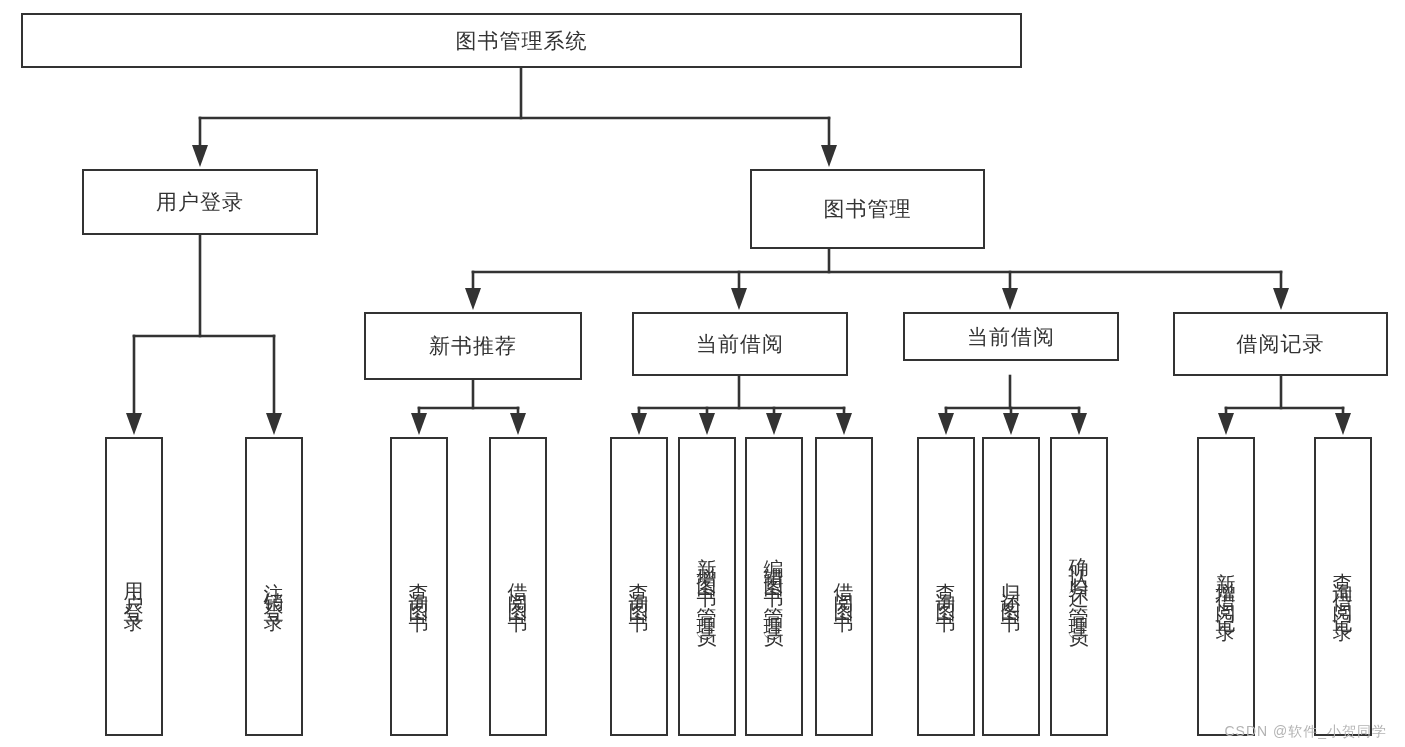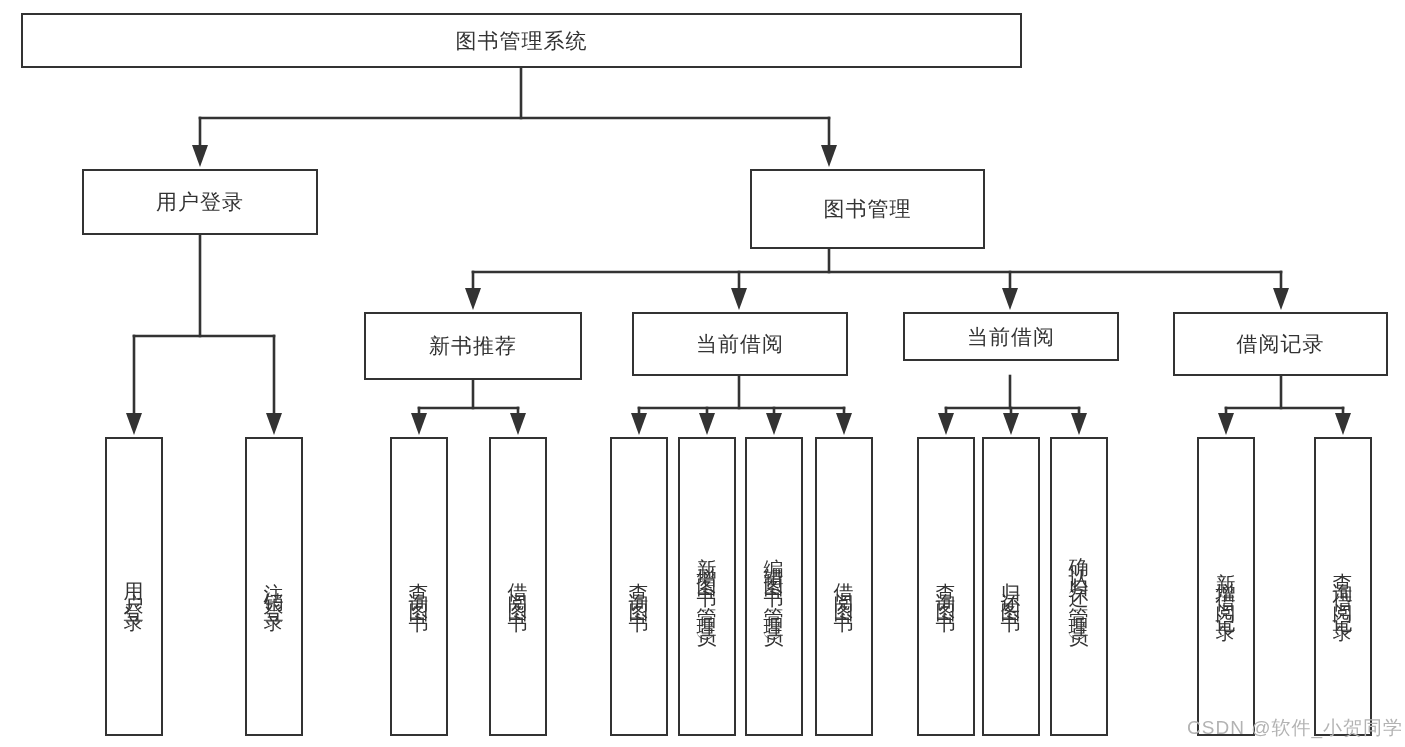--- a/index.html
+++ b/index.html
@@ -38,23 +38,23 @@
   .box.v .lbl {
     writing-mode: vertical-rl;
     text-orientation: mixed;
     font-size: 20px;
     letter-spacing: 10px;
     line-height: 1;
   }
   .watermark {
     position: absolute;
     z-index: 3;
-    right: 2px;
+    right: 18px;
     bottom: 6px;
-    font-size: 19px;
+    font-size: 14px;
     color: #b3b3b3;
     letter-spacing: 1px;
     white-space: nowrap;
     text-align: center;
   }
 </style>
 </head>
 <body>
 
 <div class="stage">

